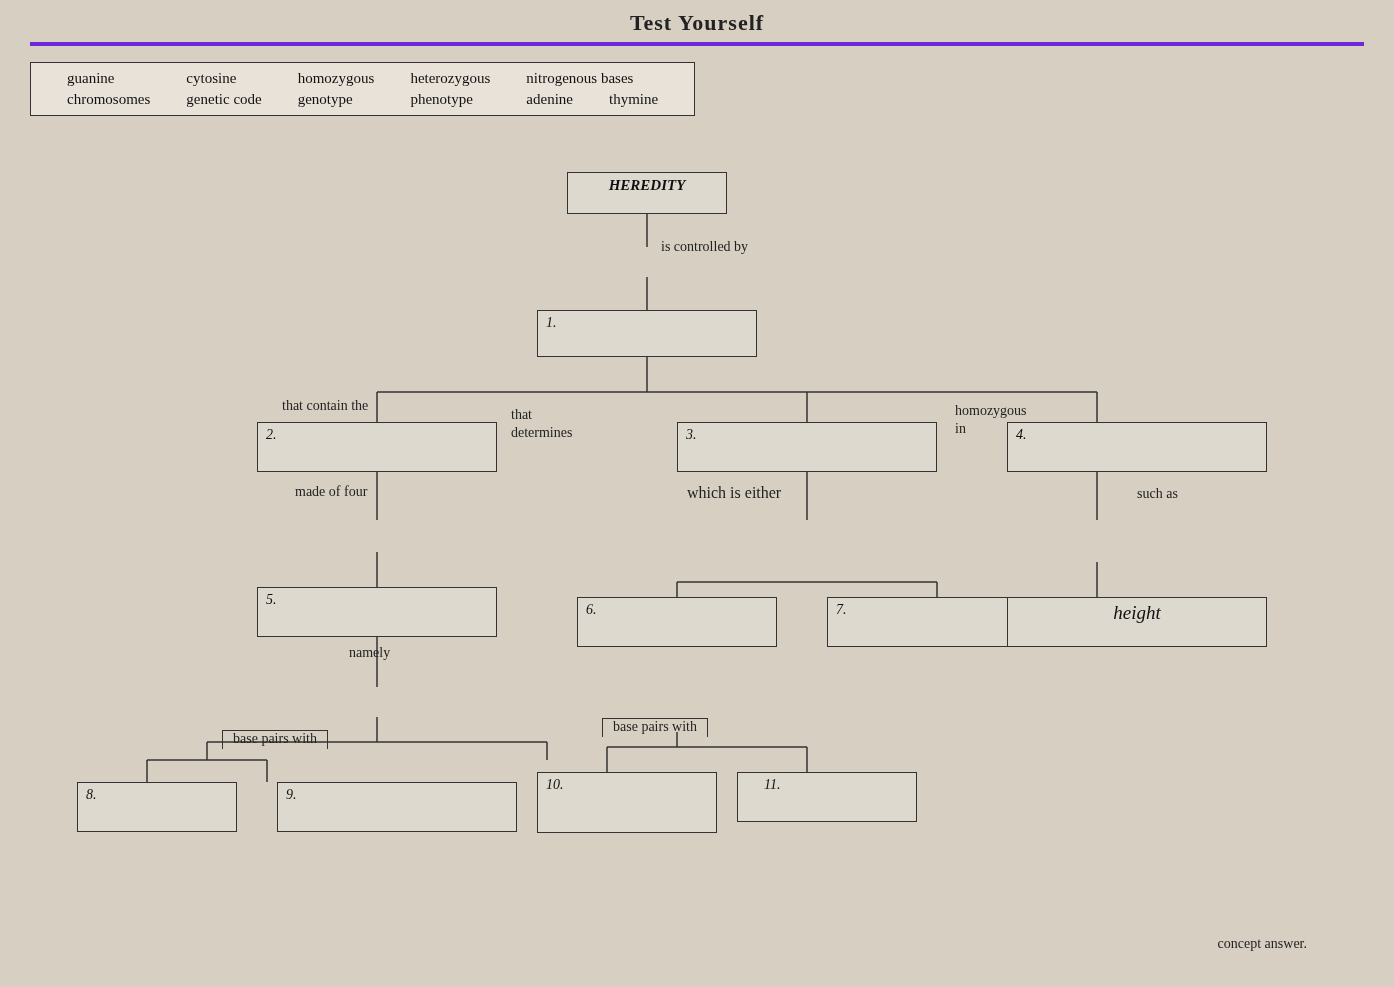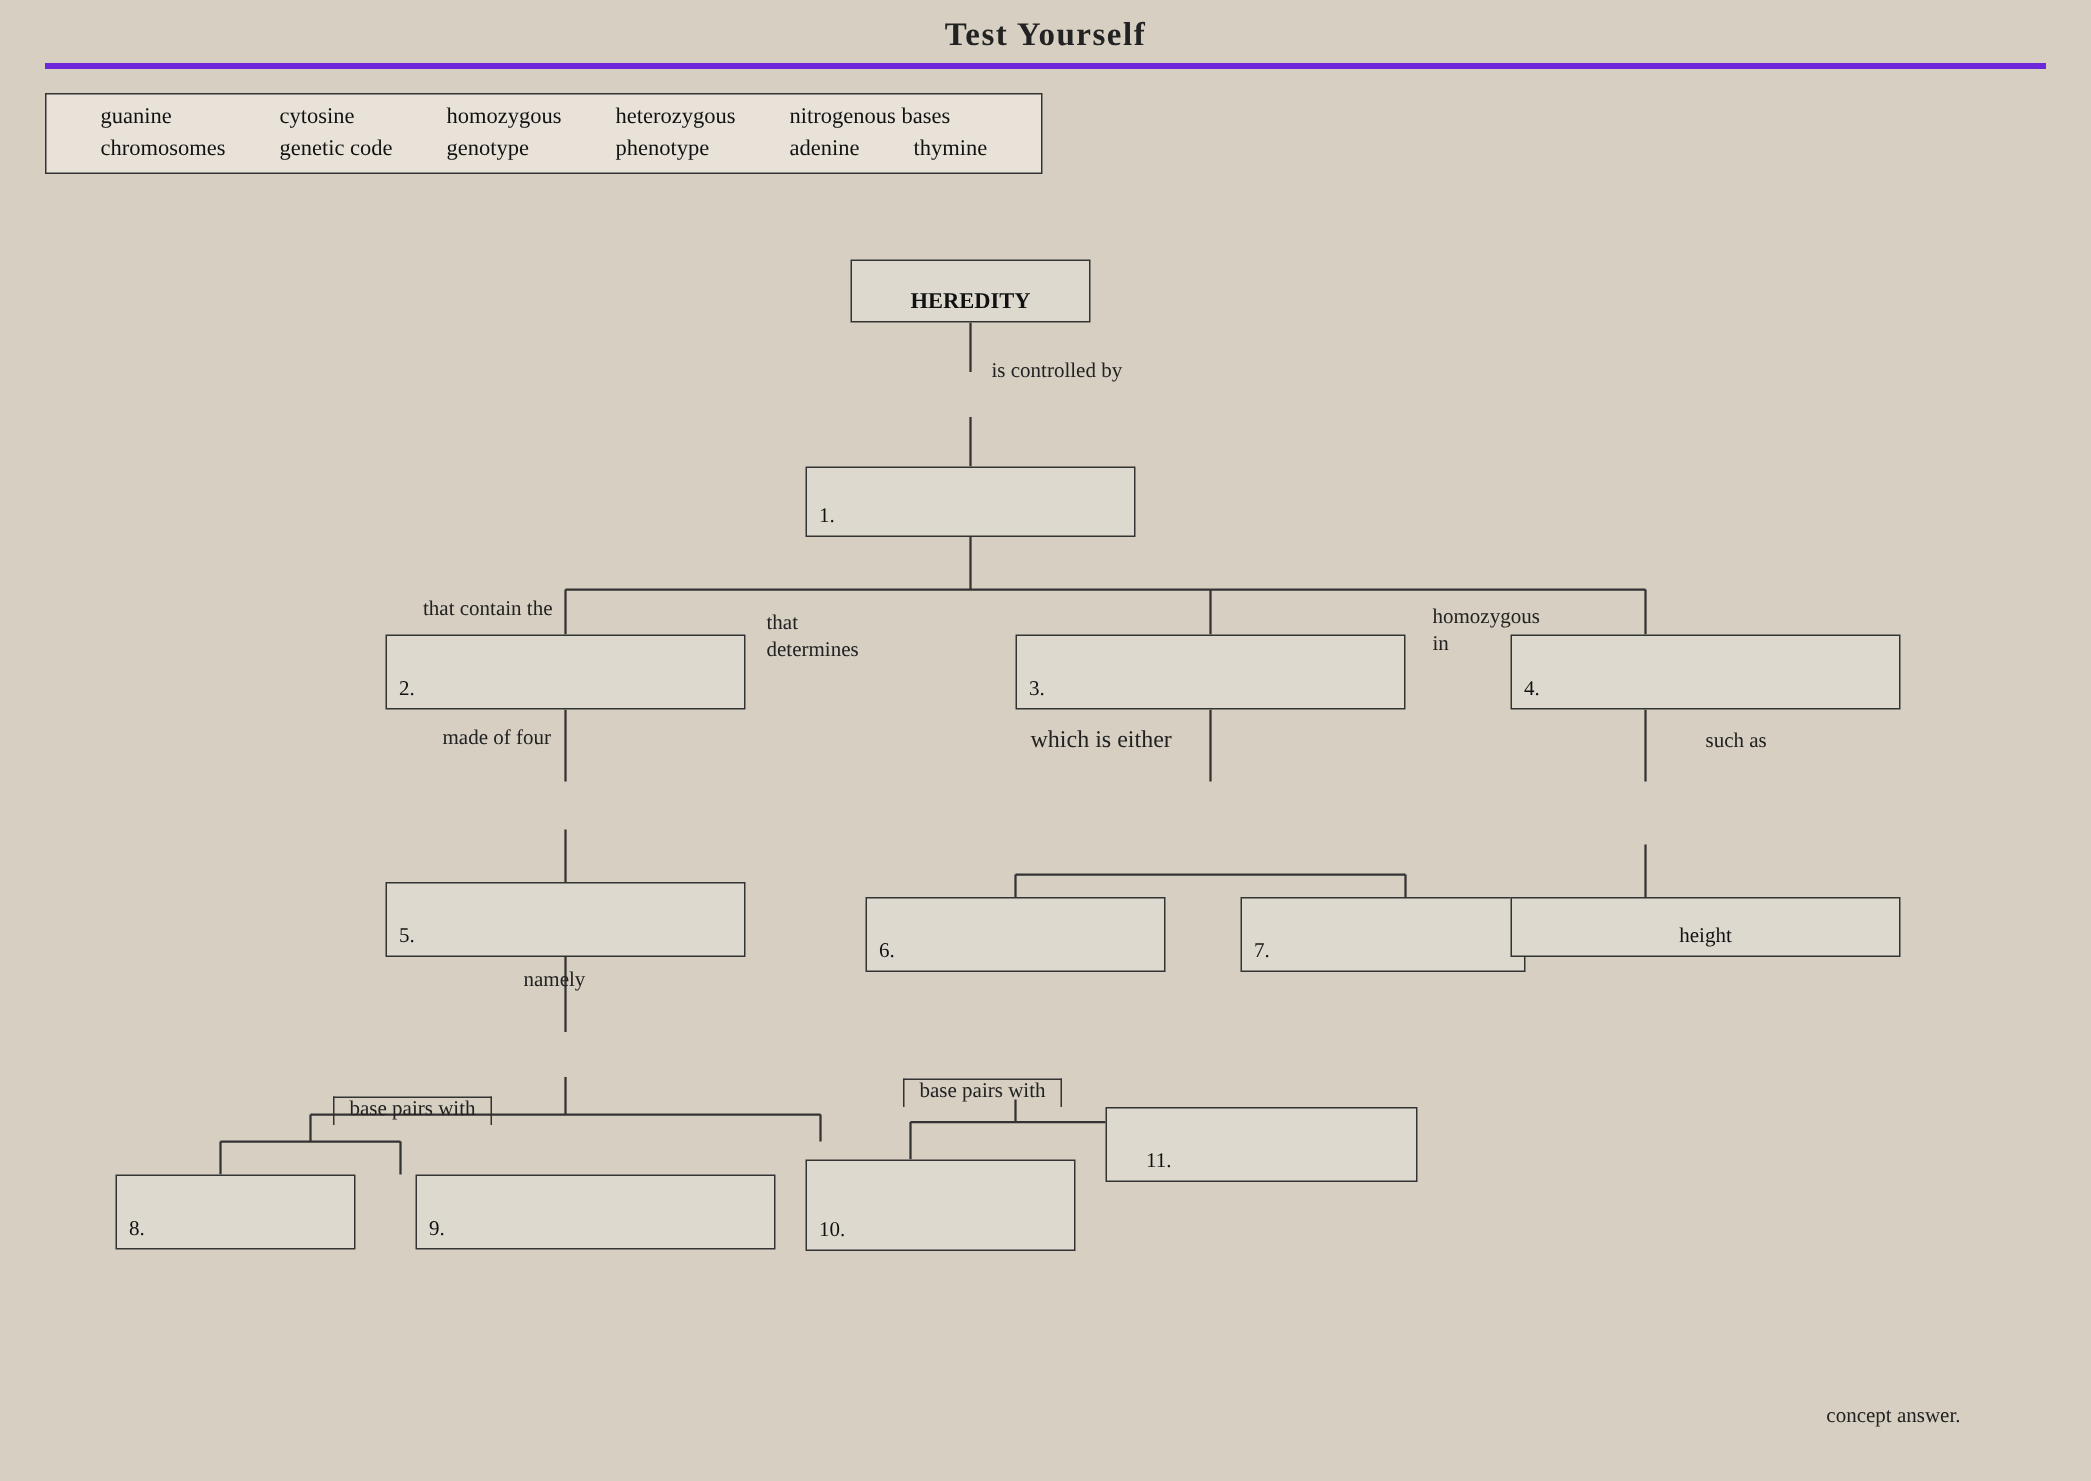--- a/index.html
+++ b/index.html
@@ -56,23 +56,24 @@
       position: relative;
       width: 1300px;
       height: 820px;
       margin: 0 auto;
     }
     .cbox {
       position: absolute;
       border: 1.5px solid #333;
       background: #ddd9cf;
       display: flex;
-      align-items: flex-end;
+      align-items: flex-start;
       padding: 4px 8px;
       font-size: 14px;
+      font-style: italic;
     }
     .clabel {
       position: absolute;
       font-size: 14px;
       color: #222;
       background: transparent;
     }
     
     .map-svg {
       position: absolute;
@@ -210,21 +211,21 @@
     <div class="cbox" style="left:530px; top:455px; width:200px; height:50px; font-size:14px;">
       <span>6.</span>
     </div>
 
     <div class="cbox" style="left:780px; top:455px; width:190px; height:50px; font-size:14px;">
       <span>7.</span>
     </div>
 
     <div class="clabel" style="left:1090px; top:344px; font-size:14px;">such as</div>
 
-    <div class="cbox" style="left:960px; top:455px; width:260px; height:40px; font-size:14px; justify-content:center;">
+    <div class="cbox" style="left:960px; top:455px; width:260px; height:50px; font-size:19px; justify-content:center;">
       <span>height</span>
     </div>
 
     <div class="clabel" style="left:302px; top:503px; font-size:14px;">namely</div>
 
     <div class="clabel" style="left:175px; top:588px; font-size:14px; border-top:1.5px solid #333; border-left:1.5px solid #333; border-right:1.5px solid #333; padding:0 10px 2px 10px;">base pairs with</div>
 
     <div class="cbox" style="left:30px; top:640px; width:160px; height:50px; font-size:14px;">
       <span>8.</span>
     </div>
@@ -232,20 +233,20 @@
     <div class="cbox" style="left:230px; top:640px; width:240px; height:50px; font-size:14px;">
       <span>9.</span>
     </div>
 
     <div class="clabel" style="left:555px; top:576px; font-size:14px; border-top:1.5px solid #333; border-left:1.5px solid #333; border-right:1.5px solid #333; padding:0 10px 2px 10px;">base pairs with</div>
 
     <div class="cbox" style="left:490px; top:630px; width:180px; height:61px; font-size:14px;">
       <span>10.</span>
     </div>
 
-    <div class="cbox" style="left:690px; top:595px; width:208px; height:50px; font-size:14px;padding-left:26px;">
+    <div class="cbox" style="left:690px; top:630px; width:180px; height:50px; font-size:14px;padding-left:26px;">
       <span>11.</span>
     </div>
 
     <div class="clabel" style="bottom:10px; right:40px; font-size:14px; position:absolute;">concept answer.</div>
 
   </div>
 </div>
 
 </body></html>

